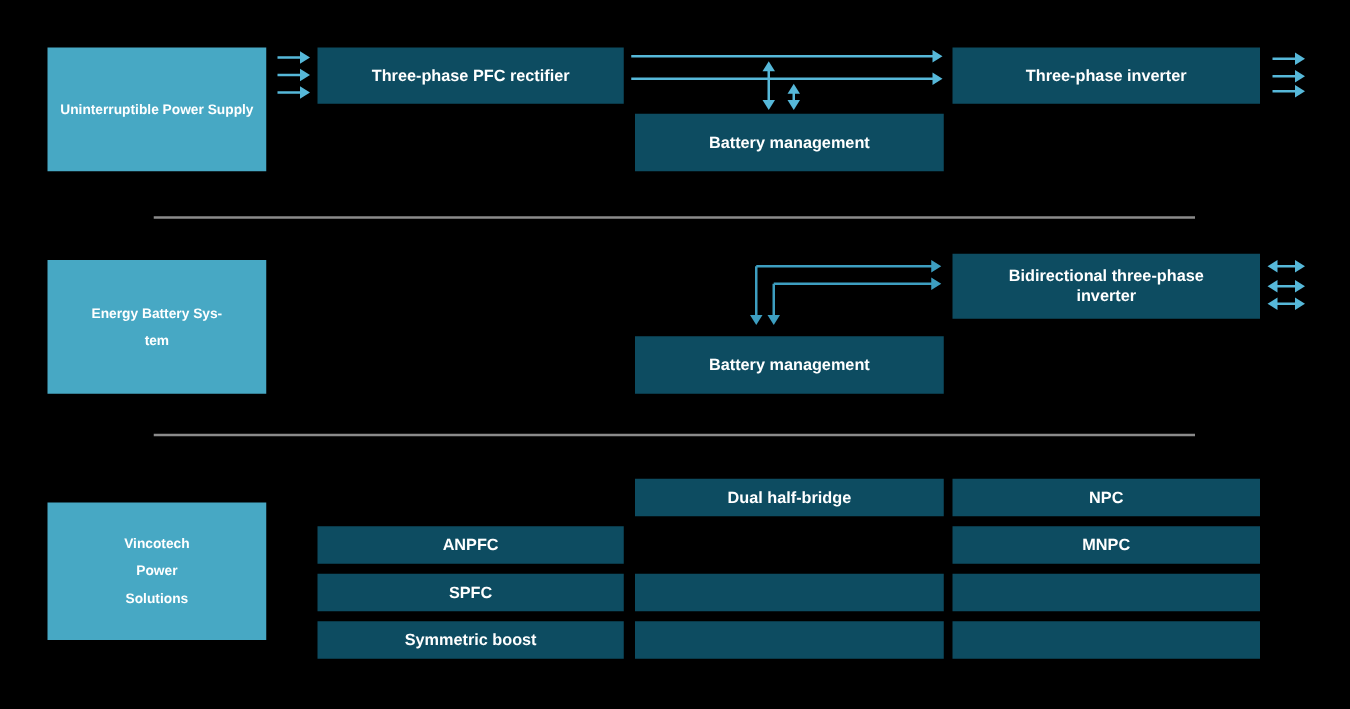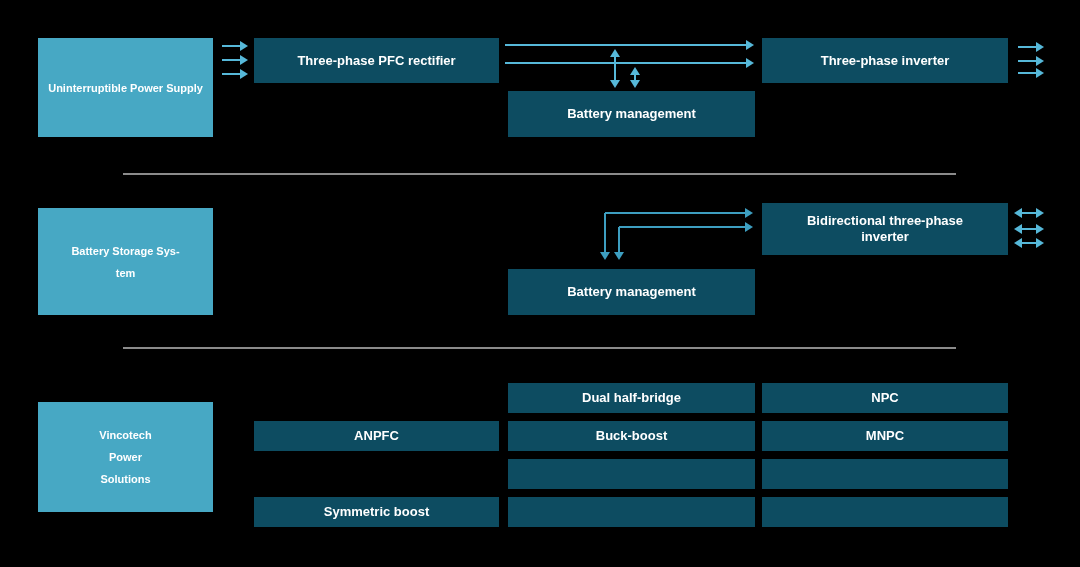--- a/index.html
+++ b/index.html
@@ -99,21 +99,21 @@
       <span class="head-r"></span>
     </div>
   <div class="h-arrow" style="left:1018px;top:68px;width:26px;">
       <span class="shaft"></span>
       <span class="head-r"></span>
     </div>
 
   <div class="divider" style="left:123px;top:173px;width:833px;"></div>
 
   <div class="box light" style="left:38px;top:208px;width:175px;height:107px;">
-    <span class="line">Battery Storage Sys-</span>
+    <span class="line">Energy Battery Sys-</span>
     <span class="line">tem</span>
   </div>
 
   <div class="h-arrow muted" style="left:605px;top:208px;width:148px;">
       <span class="shaft"></span>
       <span class="head-r"></span>
     </div>
   <div class="v-arrow muted down-only" style="left:600px;top:213px;height:47px;">
       <span class="shaft"></span>
       <span class="head-d"></span>
@@ -156,29 +156,29 @@
 
   <div class="box light" style="left:38px;top:402px;width:175px;height:110px;">
     <span class="line">Vincotech</span>
     <span class="line">Power</span>
     <span class="line">Solutions</span>
   </div>
 
   <div class="box dark" style="left:254px;top:421px;width:245px;height:30px;">
       <span class="line">ANPFC</span>
     </div>
+  <div class="box dark" style="left:254px;top:459px;width:245px;height:30px;">
+      <span class="line">SPFC</span>
+    </div>
   <div class="box dark" style="left:254px;top:497px;width:245px;height:30px;">
       <span class="line">Symmetric boost</span>
     </div>
 
   <div class="box dark" style="left:508px;top:383px;width:247px;height:30px;">
       <span class="line">Dual half-bridge</span>
-    </div>
-  <div class="box dark" style="left:508px;top:421px;width:247px;height:30px;">
-      <span class="line">Buck-boost</span>
     </div>
   <div class="box dark" style="left:508px;top:459px;width:247px;height:30px;">
       <span class="line"></span>
     </div>
   <div class="box dark" style="left:508px;top:497px;width:247px;height:30px;">
       <span class="line"></span>
     </div>
 
   <div class="box dark" style="left:762px;top:383px;width:246px;height:30px;">
       <span class="line">NPC</span>

